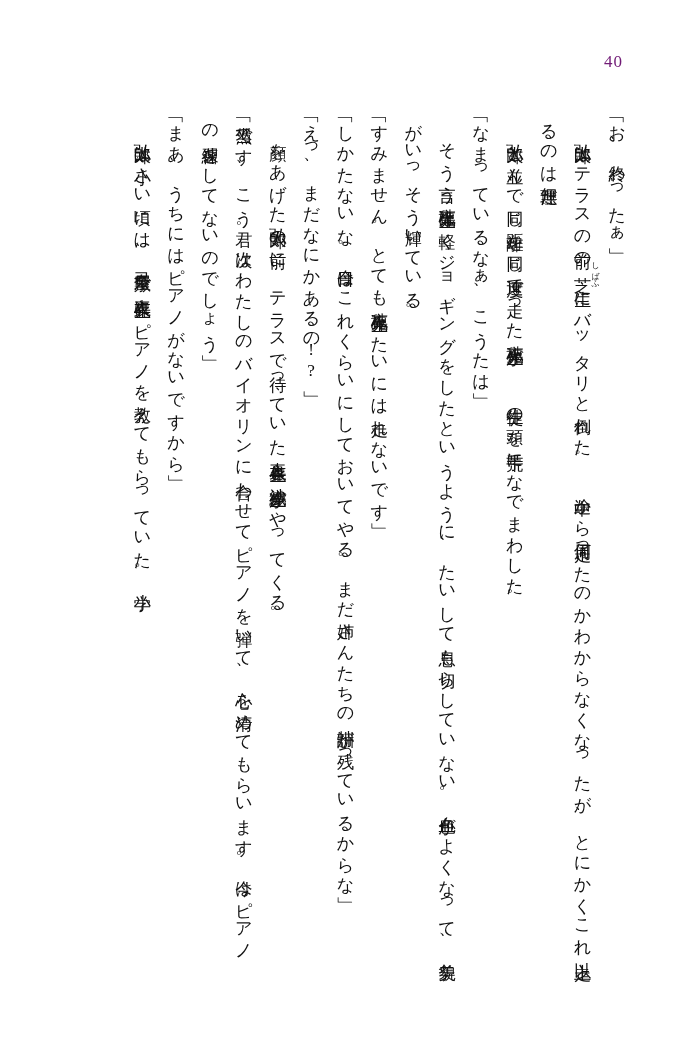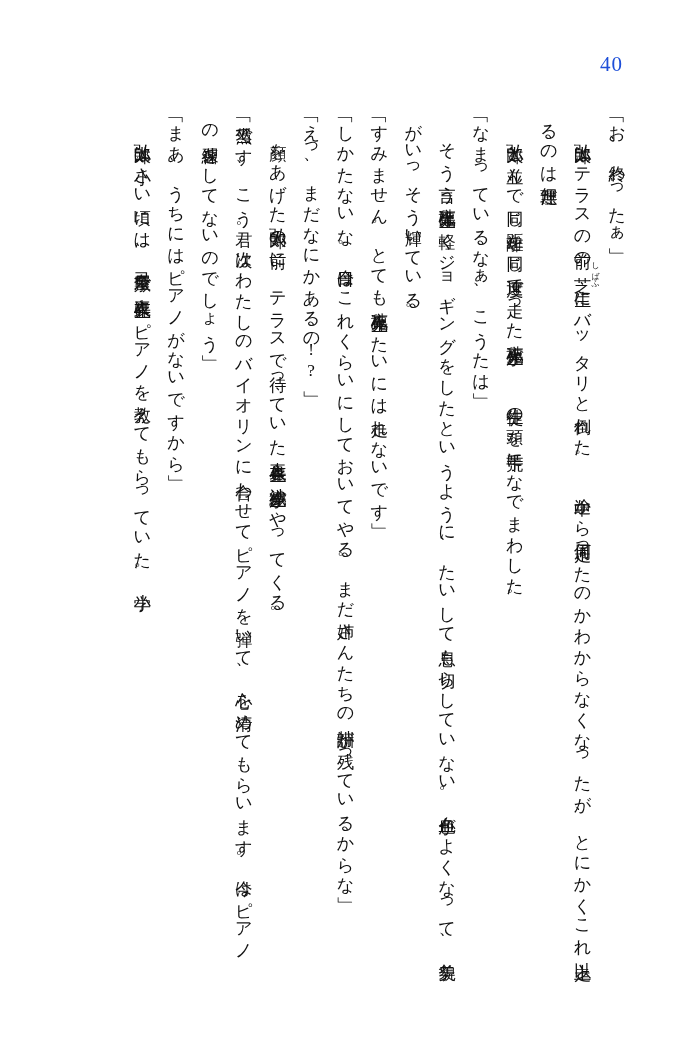--- a/index.html
+++ b/index.html
@@ -18,23 +18,23 @@
     position: relative;
     width: 695px;
     height: 1050px;
     background: #ffffff;
     box-sizing: border-box;
   }
   .page-number {
     position: absolute;
     top: 52px;
     right: 72px;
-    font-size: 21px;
+    font-size: 17px;
     letter-spacing: 1px;
-    color: #1d4ed8;
+    color: #701a75;
     font-family: "Liberation Serif", "DejaVu Serif", serif;
   }
   .text-block {
     position: absolute;
     top: 112px;
     right: 62px;
     left: 55px;
     height: 840px;
     writing-mode: vertical-rl;
     -webkit-writing-mode: vertical-rl;

